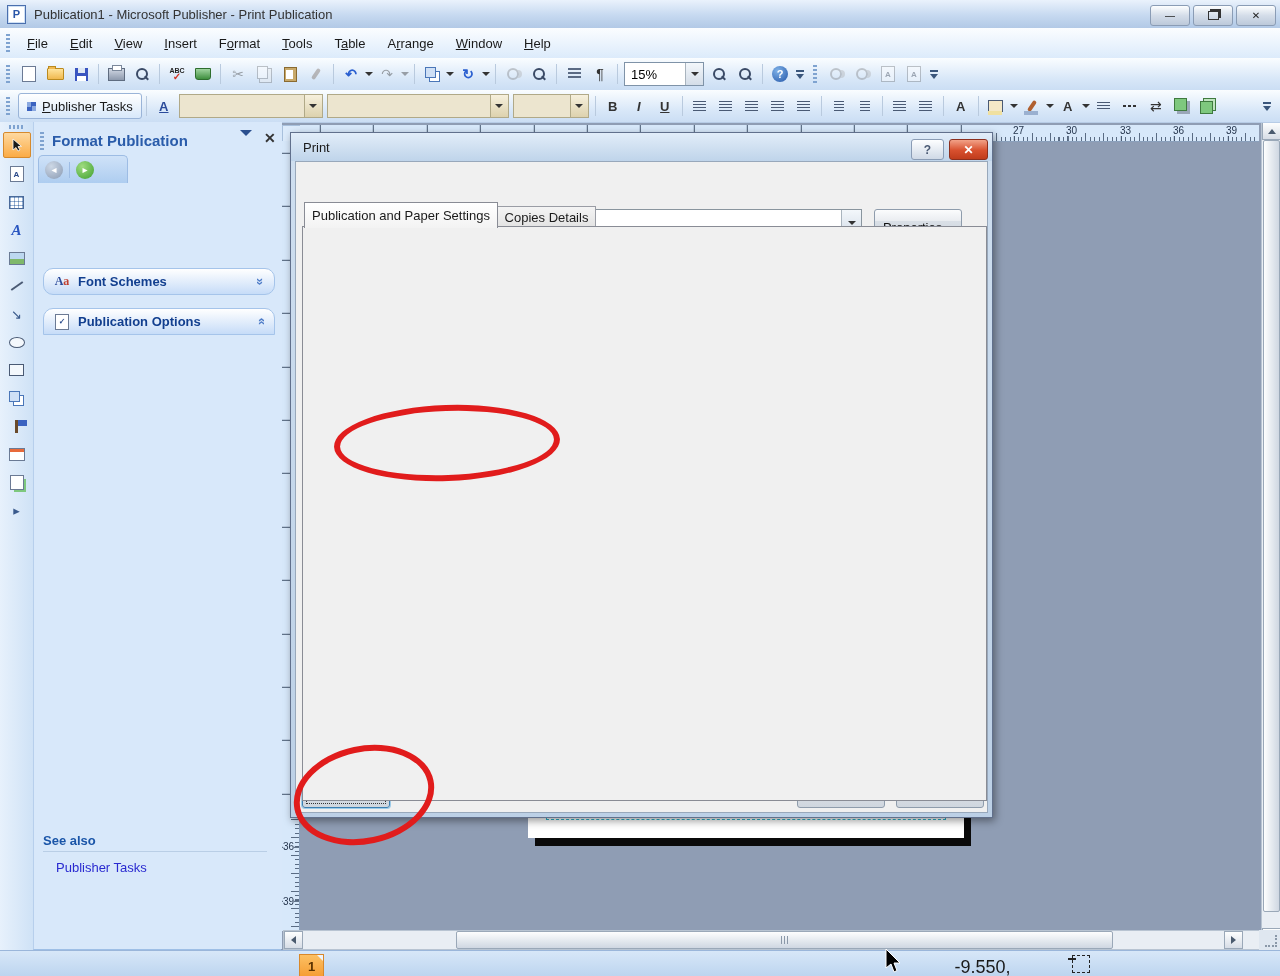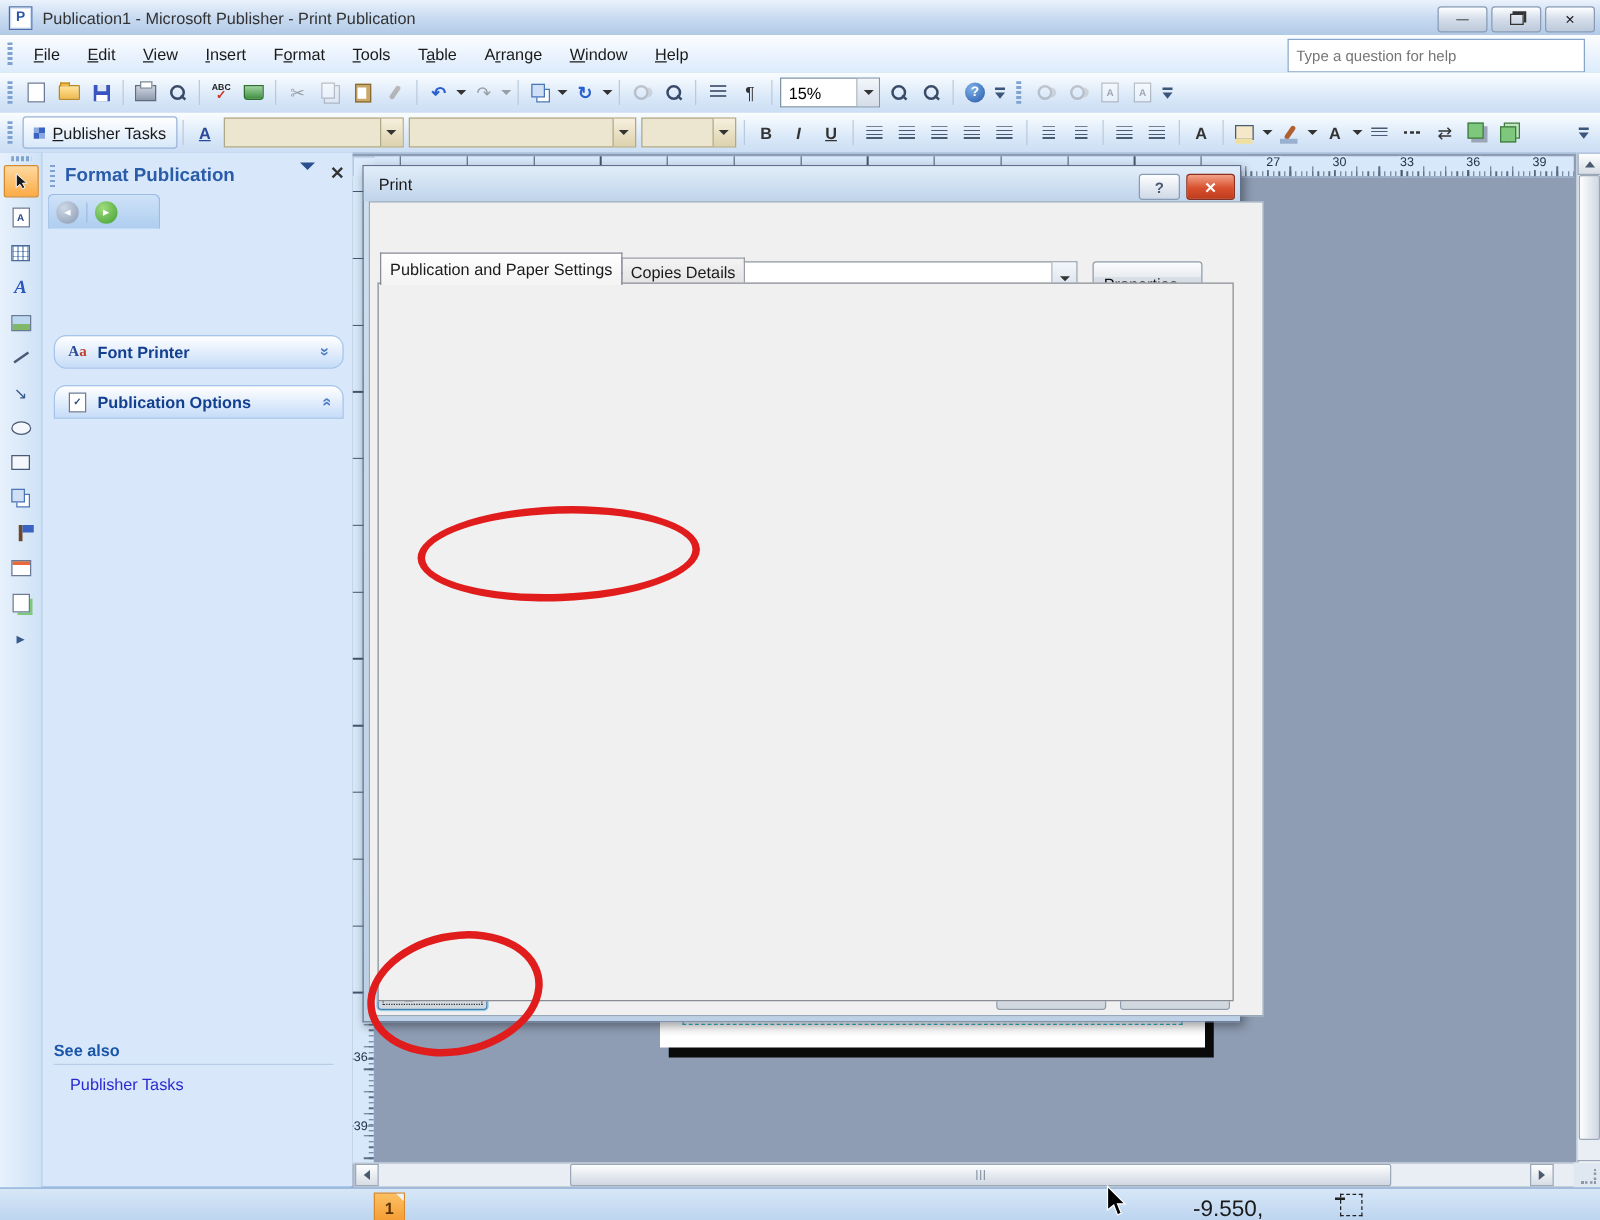--- a/index.html
+++ b/index.html
@@ -140,21 +140,21 @@
   #coords{left:930px;top:6px;width:105px;font-size:18px;color:#1a1a1a;text-align:center;position:absolute;}
   #objsize-ic{left:1072px;top:4px;width:16px;height:16px;border:1px dashed #222;position:absolute;}
   #objsize-ic::before{content:"";position:absolute;left:-5px;top:2px;width:8px;height:2px;background:#222;}
 
   
   #dlg{left:290px;top:132px;width:701px;height:684px;background:linear-gradient(#cfdfF0,#bcd0e6);border:1px solid #61708c;box-shadow:2px 3px 8px rgba(0,0,0,.4);}
   #dlg-title{position:absolute;left:0;top:0;width:100%;height:28px;background:linear-gradient(#e2edf9,#bfd4ea);display:flex;align-items:center;}
   #dlg-title .t{font-size:13px;color:#1a1a1a;margin-left:12px;}
   #dlg-help{position:absolute;left:620px;top:6px;width:31px;height:19px;border:1px solid #8a9cb5;border-radius:3px;background:linear-gradient(#fdfeff,#cfd9e6);display:flex;align-items:center;justify-content:center;font-size:12px;font-weight:bold;color:#4a5a74;}
   #dlg-close{position:absolute;left:658px;top:6px;width:37px;height:19px;border:1px solid #8c2f1e;border-radius:3px;background:linear-gradient(#f2a288,#d8502e 55%,#c03c1c);display:flex;align-items:center;justify-content:center;font-size:12px;font-weight:bold;color:#fff;}
-  #dlg-body{position:absolute;left:4px;top:28px;width:691px;height:650px;background:#f0f0f0;border:1px solid #98a8bb;padding-left:23px;}
+  #dlg-body{position:absolute;left:4px;top:28px;width:691px;height:650px;background:#f0f0f0;border:1px solid #98a8bb;}
   .d{position:absolute;font-size:13px;color:#1a1a1a;}
   #tab1{left:8px;top:40px;width:192px;height:25px;background:linear-gradient(#ffffff,#f3f3f3);border:1px solid #898c95;border-bottom:none;z-index:3;display:flex;align-items:center;justify-content:center;}
   #tab2{left:201px;top:44px;width:97px;height:21px;background:linear-gradient(#f4f4f4,#e2e2e2);border:1px solid #9a9da5;border-bottom:none;z-index:1;display:flex;align-items:center;justify-content:center;font-size:13px;}
   #tabpanel{left:6px;top:64px;width:683px;height:573px;background:#f0f0f0;border:1px solid #898c95;z-index:2;}
   .gline{position:absolute;height:1px;background:#b4c6d8;}
   .combo{position:absolute;background:#fff;border:1px solid #89959e;display:flex;align-items:center;}
   .combo .cval{flex:1;padding-left:6px;font-size:13px;color:#1a1a1a;white-space:nowrap;overflow:hidden;}
   .combo .cbtn{width:19px;align-self:stretch;background:linear-gradient(#f3f7fb,#d4dde8);border-left:1px solid #a9b4be;display:flex;align-items:center;justify-content:center;}
   .combo.dis{background:#dcdcdc;border-color:#a8a8a8;}
   .combo.dis .cval{color:#4f4f4f;}
@@ -256,21 +256,20 @@
     <span class="menuitem"><u>F</u>ile</span>
     <span class="menuitem"><u>E</u>dit</span>
     <span class="menuitem"><u>V</u>iew</span>
     <span class="menuitem"><u>I</u>nsert</span>
     <span class="menuitem">F<u>o</u>rmat</span>
     <span class="menuitem"><u>T</u>ools</span>
     <span class="menuitem">T<u>a</u>ble</span>
     <span class="menuitem">A<u>r</u>range</span>
     <span class="menuitem"><u>W</u>indow</span>
     <span class="menuitem"><u>H</u>elp</span>
-    <input id="qbox" placeholder="Type a question for help" style="">
   </div>
 
   <div id="toolbar1" class="toolbar abs">
     <span class="grip"></span>
     <span class="tbtn">
         <span class="i-page"></span>
       </span>
     <span class="tbtn">
         <span class="i-folder"></span>
       </span>
@@ -516,21 +515,21 @@
     <div id="tp-nav" class="abs">
       <span class="navcirc navback">◂</span>
       <span class="navsep"></span>
       <span class="navcirc navfwd">▸</span>
     </div>
 
     <div class="tp-sec abs" style="top:146px">
       <span class="secic">
           <span class="ic-fonts">A<i>a</i></span>
         </span>
-      <span class="lbl">Font Printer</span>
+      <span class="lbl">Font Schemes</span>
         <span class="chev">»</span>
     </div>
     <div class="tp-sec abs" style="top:186px;border-radius:10px 10px 0 0;">
       <span class="secic">
           <span class="o-page-a">✓</span>
         </span>
       <span class="lbl">Publication Options</span>
         <span class="chev up">»</span>
     </div>
 

